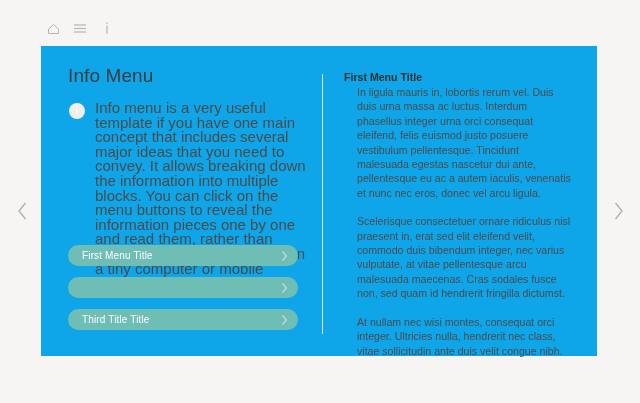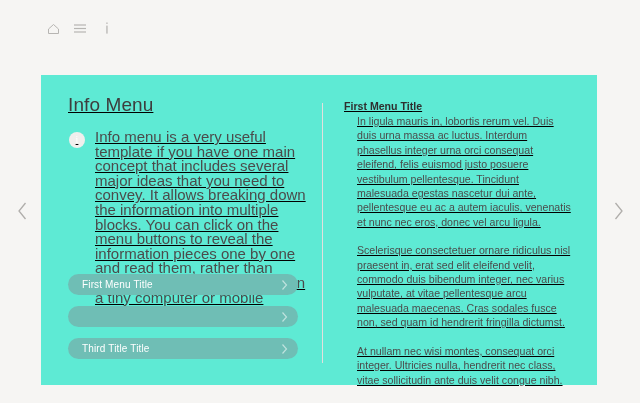--- a/index.html
+++ b/index.html
@@ -50,27 +50,26 @@
     justify-content: center;
     color: #b0aeab;
   }
   .side-arrow.left  { left: 10px; }
   .side-arrow.right { left: 606px; }
 
   
   .card {
     position: absolute;
     left: 41px;
-    top: 75px;
+    top: 46px;
     width: 556px;
     height: 310px;
-    background: #5eead4;
-    box-sizing: border-box;
-    display: flex;
-    text-decoration: underline;
+    background: #0ea5e9;
+    box-sizing: border-box;
+    display: flex;
   }
 
   .col-left {
     width: 281px;
     box-sizing: border-box;
     padding: 19px 0 0 27px;
     position: relative;
   }
   .divider {
     width: 1px;

